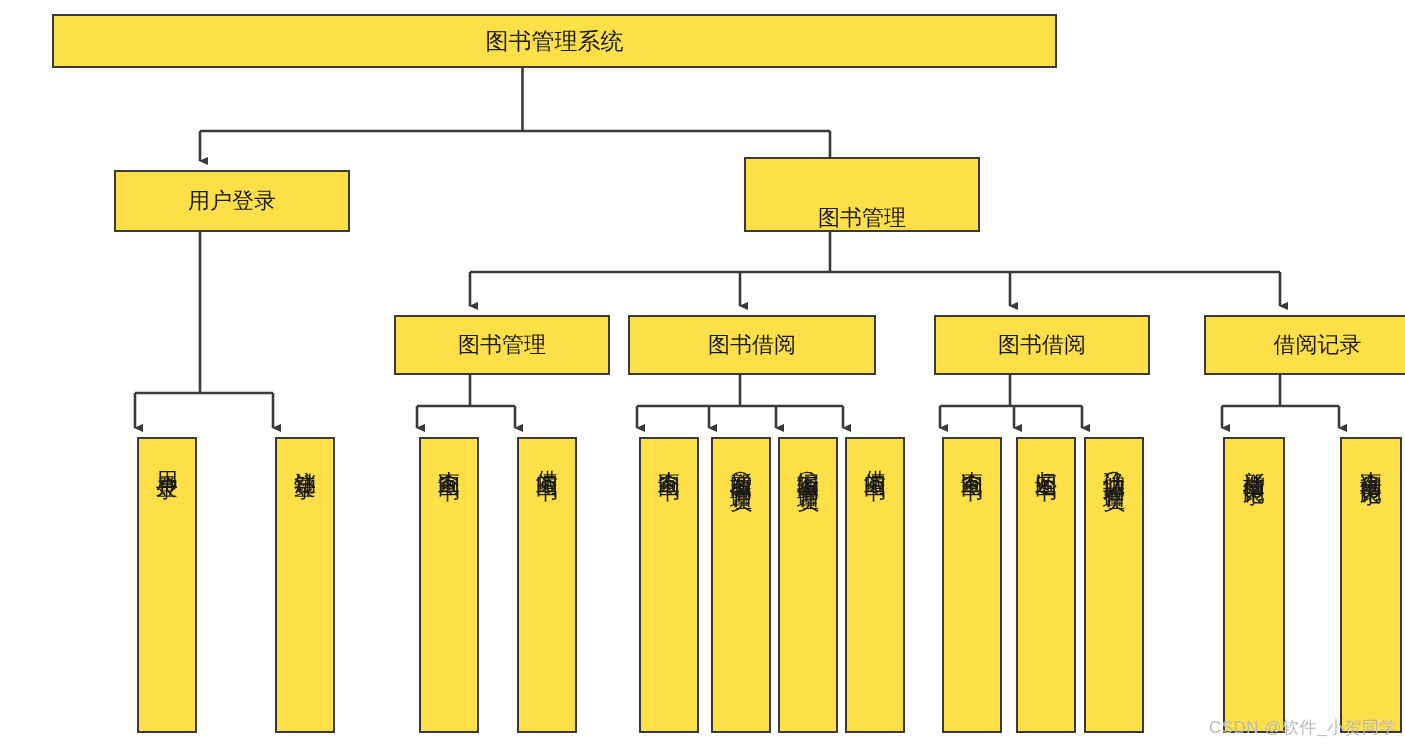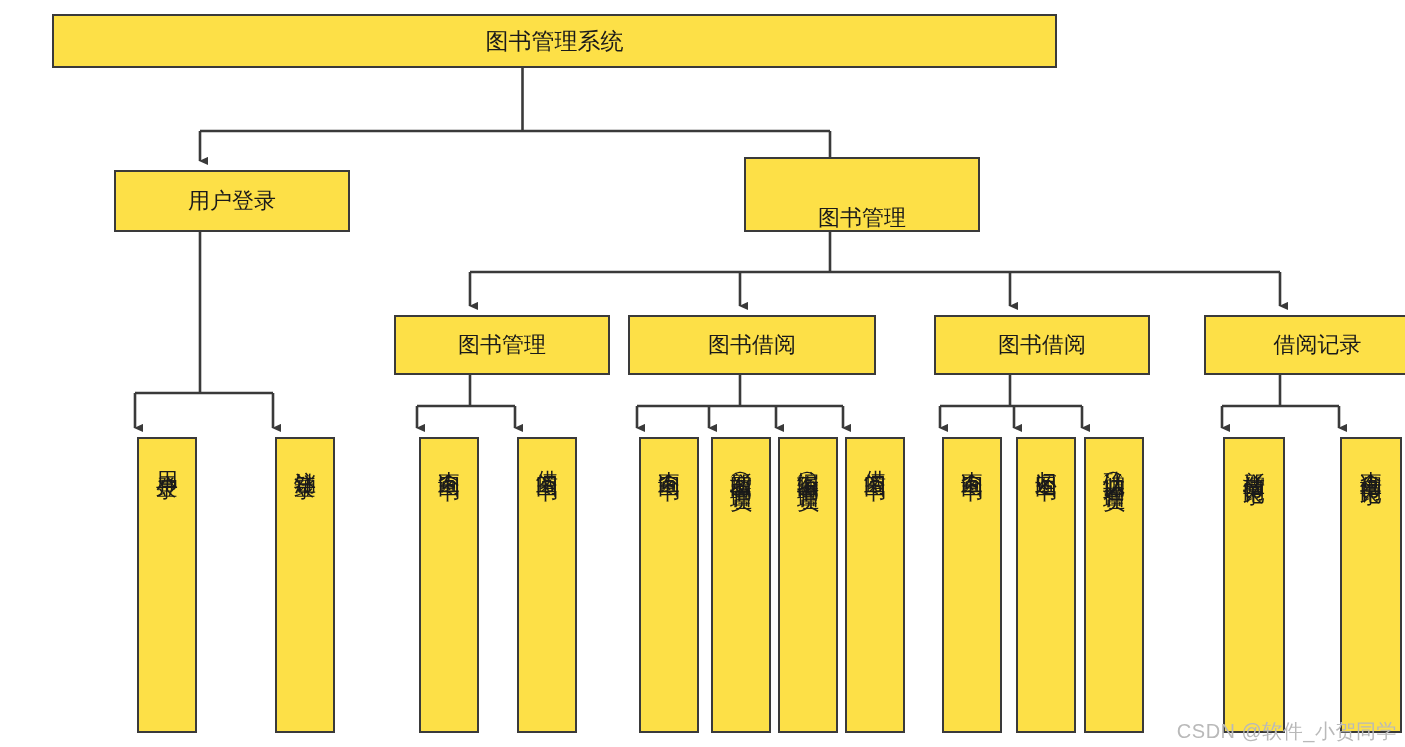--- a/index.html
+++ b/index.html
@@ -41,22 +41,22 @@
     font-size:22px;
     writing-mode:vertical-rl;
     text-orientation:upright;
     letter-spacing:3px;
     line-height:1.0;
     white-space:normal;
   }
   .watermark{
     position:absolute;
     right:8px;
-    bottom:2px;
-    font-size:20px;
+    bottom:8px;
+    font-size:17px;
     color:#b9b9b9;
     letter-spacing:0.5px;
     white-space:nowrap;
     pointer-events:none;
   }
 </style>
 </head>
 <body>
 
 <div id="stage">

